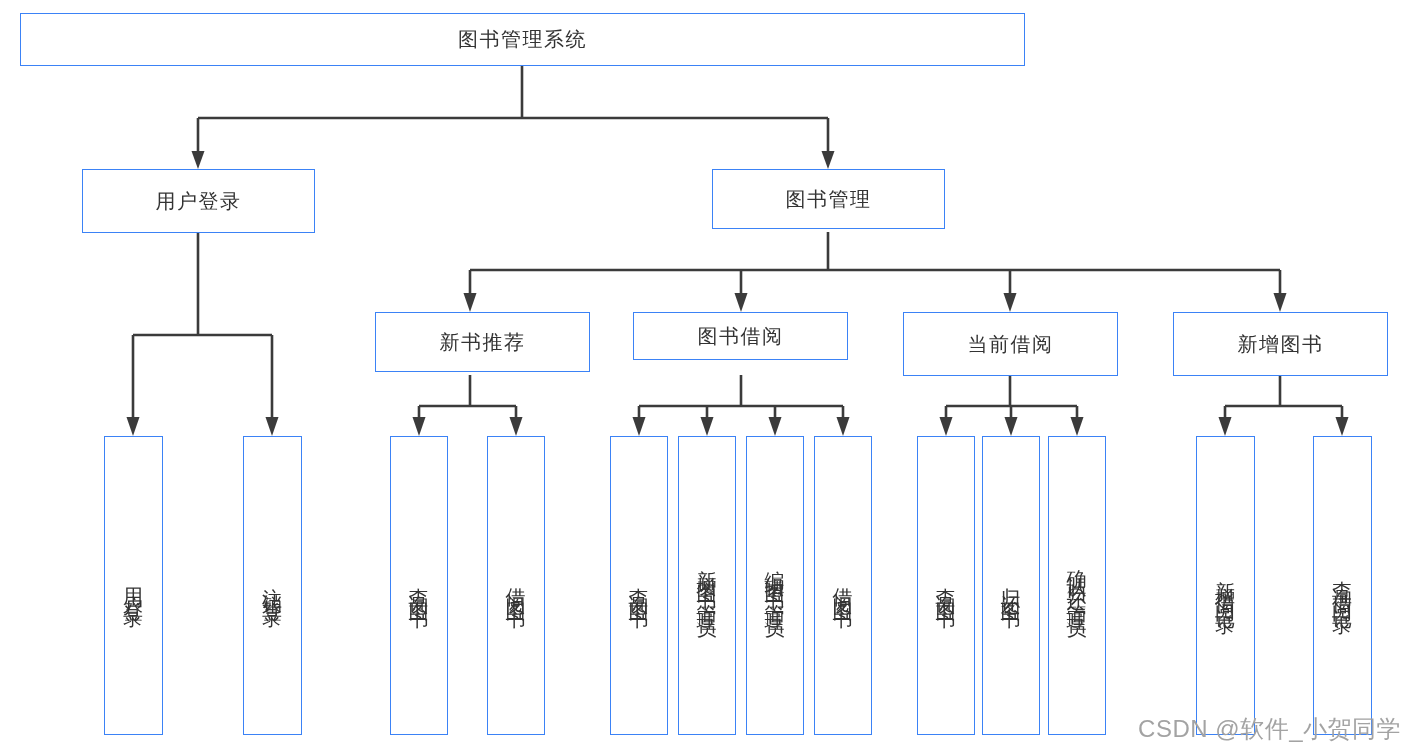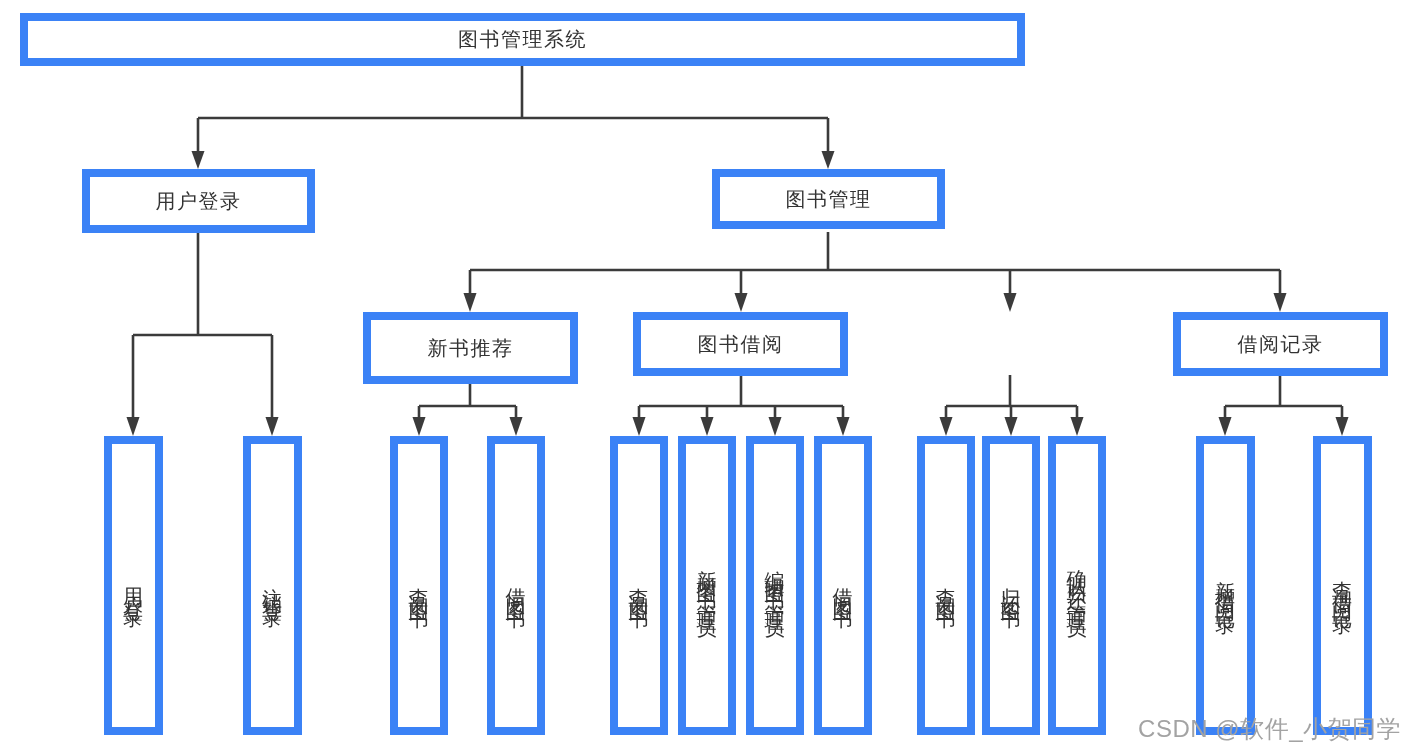--- a/index.html
+++ b/index.html
@@ -4,21 +4,21 @@
 <style>
   html,body{margin:0;padding:0;background:#ffffff;}
   .canvas{
     position:relative;width:1405px;height:747px;background:#ffffff;overflow:hidden;
     font-family:"Liberation Sans","DejaVu Sans",sans-serif;color:#333333;
   }
   svg.connectors{position:absolute;left:0;top:0;width:1405px;height:747px;}
   svg.connectors line{stroke:#3b3b3b;stroke-width:2.6;}
   svg.connectors polygon{fill:#3b3b3b;}
   .node{
-    position:absolute;background:#ffffff;border:8px solid #3b82f6;box-sizing:border-box;
+    position:absolute;background:#ffffff;border:1px solid #3b82f6;box-sizing:border-box;
     display:flex;align-items:center;justify-content:center;z-index:2;
   }
   .node.h span{font-size:20px;letter-spacing:1.5px;white-space:nowrap;}
   .node.v span{
     writing-mode:vertical-rl;text-orientation:mixed;
     font-size:20px;letter-spacing:7px;line-height:1;white-space:nowrap;
   }
   .watermark{
     position:absolute;top:713px;right:4px;z-index:3;
     font-size:24px;color:#a3a3a3;letter-spacing:0.5px;white-space:nowrap;
@@ -100,28 +100,31 @@
     <span>图书管理系统</span>
   </div>
 
   <div class="node h" style="left:82px;top:169px;width:233px;height:64px">
     <span>用户登录</span>
   </div>
   <div class="node h" style="left:712px;top:169px;width:233px;height:60px">
     <span>图书管理</span>
   </div>
 
-  <div class="node h" style="left:363px;top:312px;width:215px;height:72px">
+  <div class="node h" style="left:375px;top:312px;width:215px;height:60px">
     <span>新书推荐</span>
   </div>
-  <div class="node h" style="left:633px;top:312px;width:215px;height:64px">
+  <div class="node h" style="left:633px;top:312px;width:215px;height:48px">
     <span>图书借阅</span>
   </div>
+  <div class="node h" style="left:903px;top:312px;width:215px;height:64px">
+    <span>当前借阅</span>
+  </div>
   <div class="node h" style="left:1173px;top:312px;width:215px;height:64px">
-    <span>借阅记录</span>
+    <span>新增图书</span>
   </div>
 
   <div class="node v" style="left:104px;top:436px;width:59px;height:299px">
     <span>用户登录</span>
   </div>
   <div class="node v" style="left:243px;top:436px;width:59px;height:299px">
     <span>注销登录</span>
   </div>
 
   <div class="node v" style="left:390px;top:436px;width:58px;height:299px">

